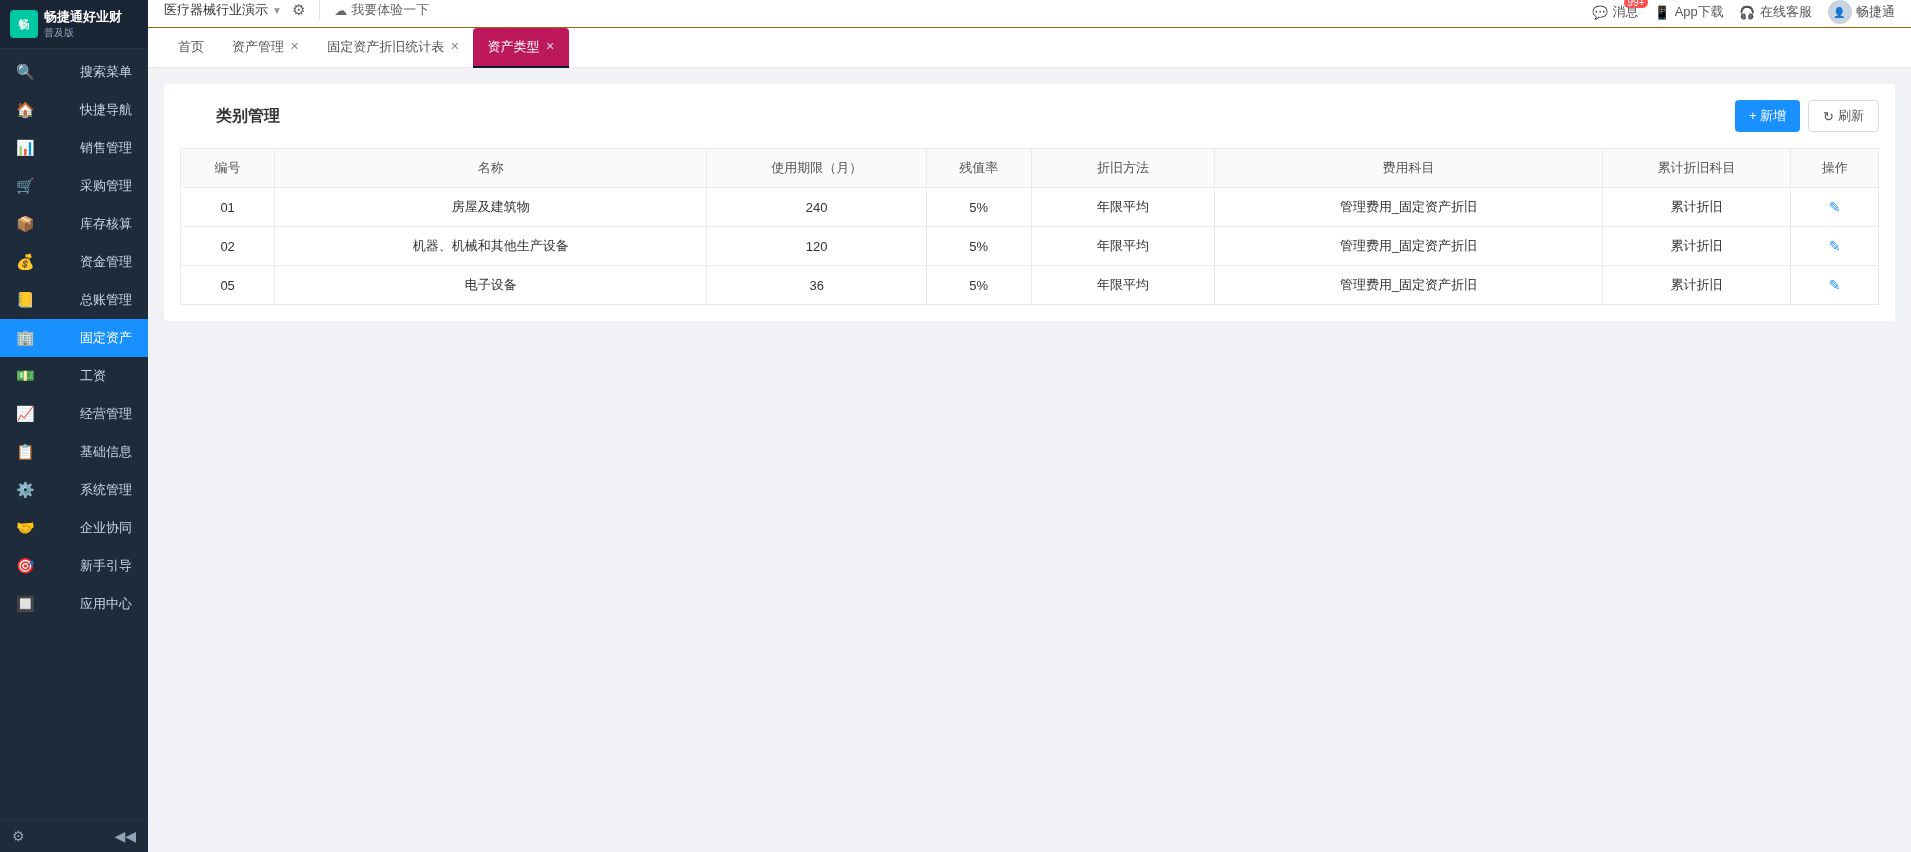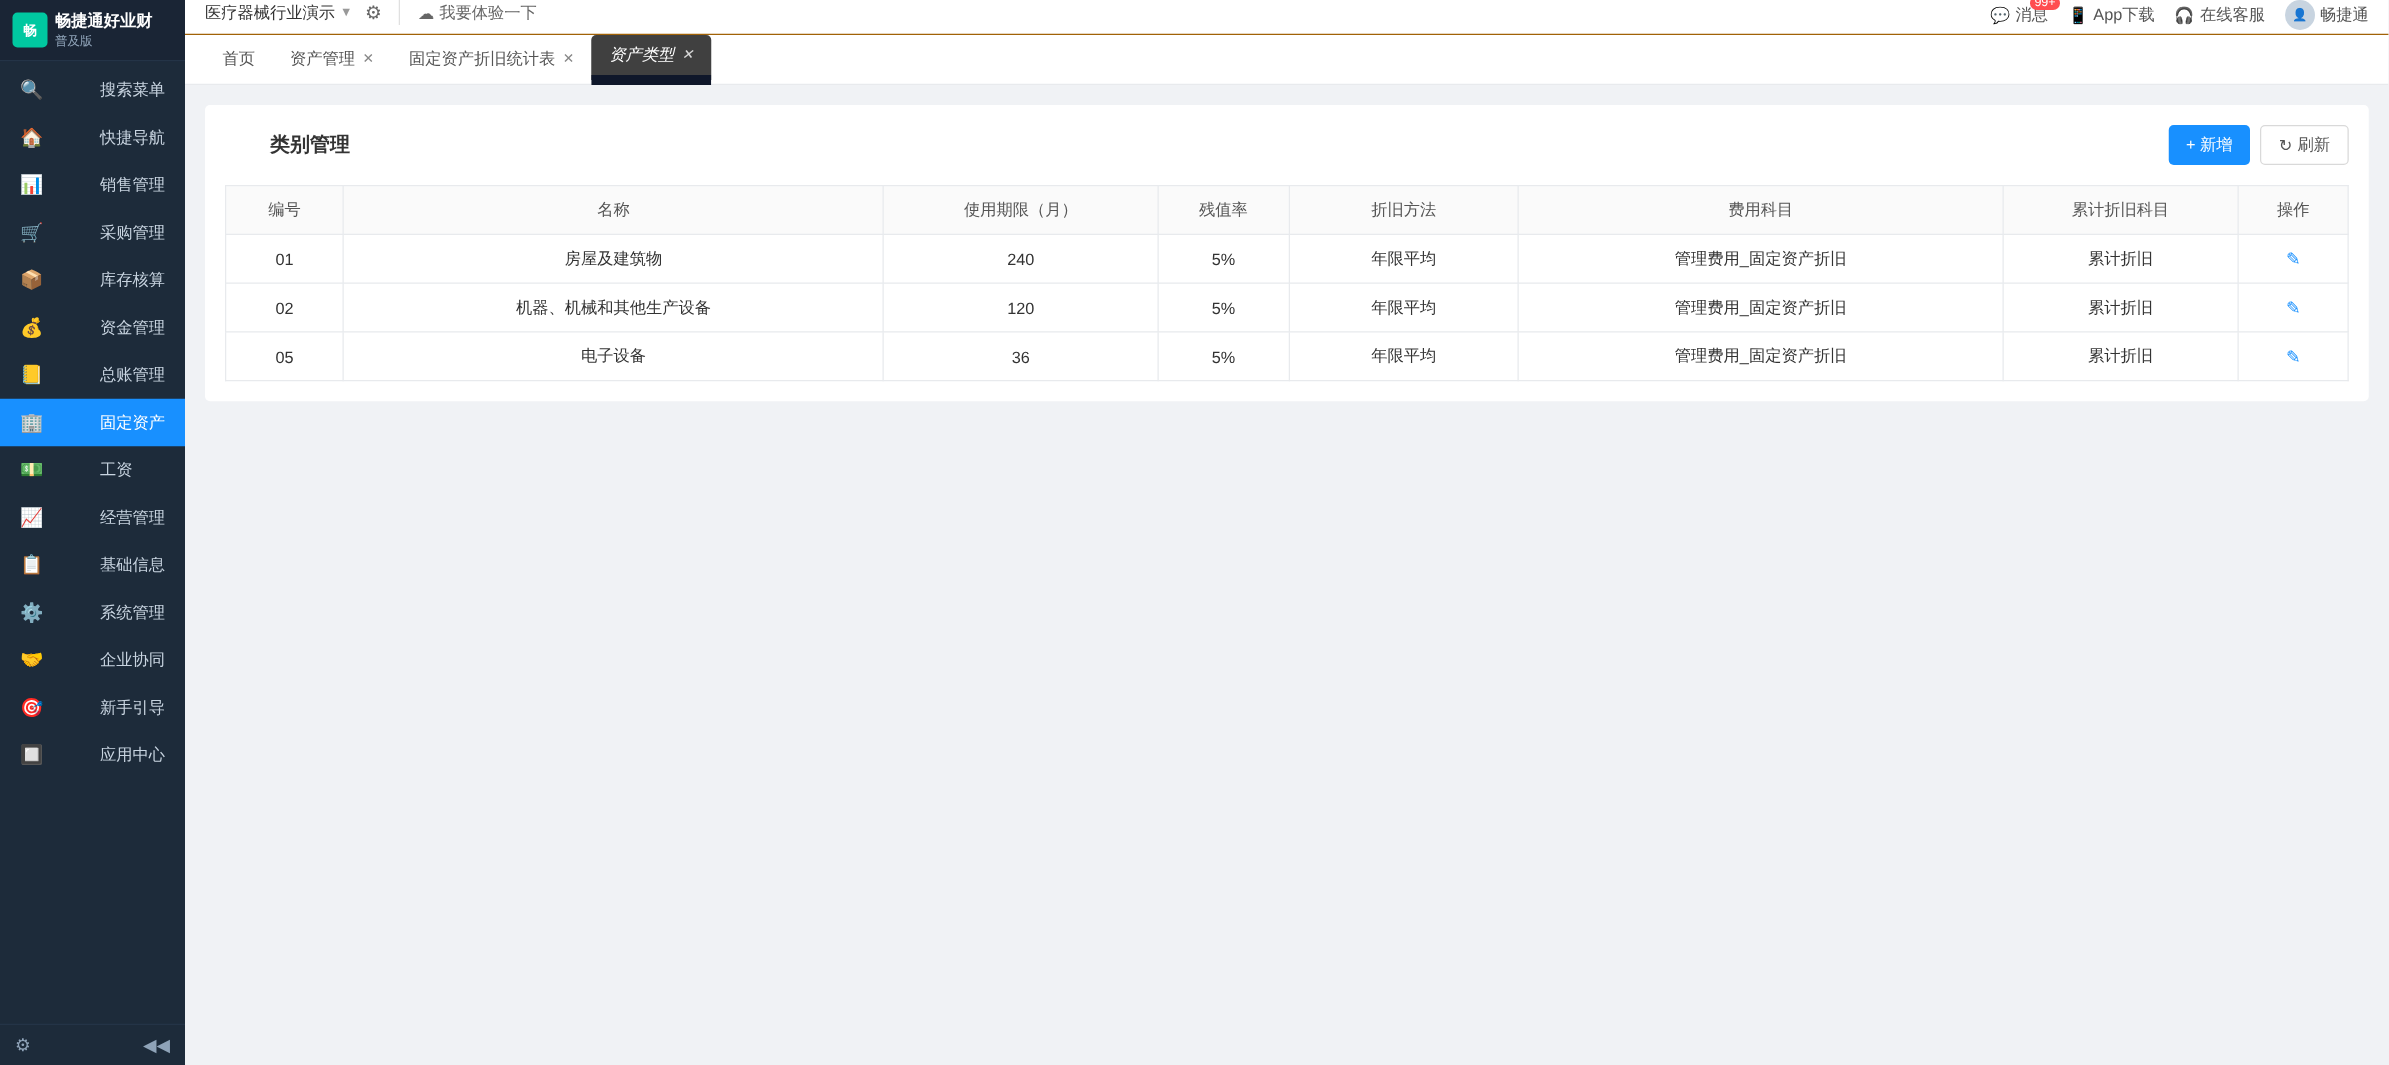--- a/index.html
+++ b/index.html
@@ -131,24 +131,23 @@
       padding: 0 14px;
       height: 40px;
       font-size: 13px;
       color: #555;
       cursor: pointer;
       border-bottom: 2px solid transparent;
       white-space: nowrap;
     }
     .tab.active {
       color: #fff;
-      background: #404040;
+      background: #be185d;
       border-radius: 4px 4px 0 0;
-      border-bottom: 8px solid #0f172a;
-      font-style: italic;
+      border-bottom: 2px solid #0f172a;
     }
     .tab .tab-close {
       font-size: 11px;
       color: inherit;
       opacity: 0.7;
       cursor: pointer;
     }
     .tab.active .tab-close { color: #fff; opacity: 0.8; }
 
     

